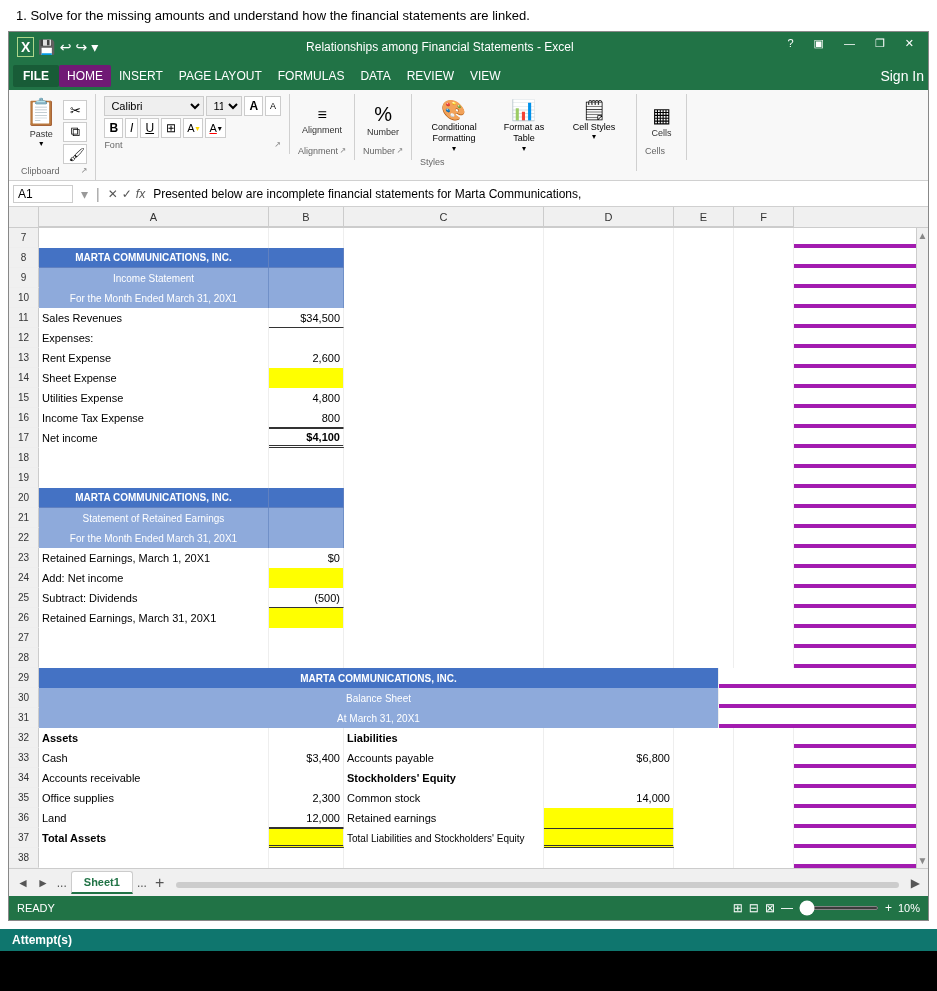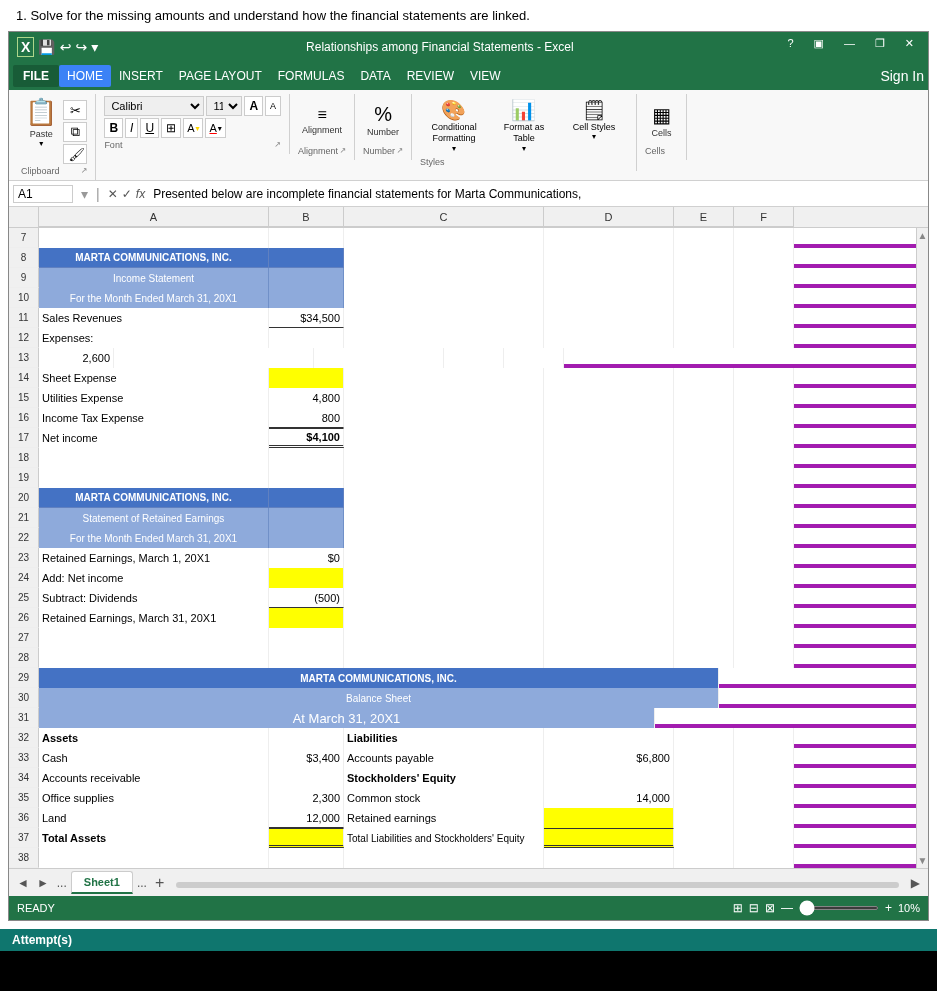--- a/index.html
+++ b/index.html
@@ -17,21 +17,21 @@
     .title-bar-left { display: flex; align-items: center; gap: 4px; }
     .title-bar-title { color: #fff; font-size: 12px; flex: 1; text-align: center; }
     .title-bar-right { display: flex; gap: 8px; align-items: center; }
     .title-icon { color: #fff; font-size: 14px; cursor: pointer; }
     .title-btn { color: #fff; font-size: 11px; padding: 0 6px; height: 20px; background: transparent; border: none; cursor: pointer; }
     .xl-icon { background: #217346; color: #fff; font-weight: bold; font-size: 14px; border: 1px solid #aed68b; padding: 1px 3px; }
 
     
     .menu-bar { background: #217346; display: flex; align-items: center; padding: 0 4px; height: 28px; }
     .menu-item { color: #fff; padding: 4px 8px; font-size: 12px; cursor: pointer; border-radius: 2px; }
-    .menu-item:hover, .menu-item.active { background: #3b82f6; text-align: right; }
+    .menu-item:hover, .menu-item.active { background: #701a75; text-align: right; }
     .menu-item.file-btn { background: #185c37; font-weight: bold; padding: 4px 10px; }
     .sign-in { color: #fff; font-size: 14px; margin-left: auto; }
 
     
     .ribbon { background: #f8f8f8; border-bottom: 1px solid #d0d0d0; padding: 4px 4px 0 4px; }
     .ribbon-content { display: flex; align-items: flex-start; gap: 0; }
     .ribbon-group { display: flex; flex-direction: column; align-items: center; border-right: 1px solid #d0d0d0; padding: 2px 8px 4px 8px; min-width: 60px; }
     .ribbon-group-label { font-size: 9px; color: #666; margin-top: 2px; }
     .ribbon-group-inner { display: flex; align-items: center; gap: 2px; }
 
@@ -386,20 +386,21 @@
           <div class="grid-row">
             <div class="cell col-A">Expenses:</div>
             <div class="cell col-B"></div>
             <div class="cell col-C"></div>
             <div class="cell col-D"></div>
             <div class="cell col-E"></div>
             <div class="cell col-F"></div>
           </div>
 
           <div class="grid-row">
+            <div class="cell col-A">   Rent Expense</div>
             <div class="cell col-B right-text">2,600</div>
             <div class="cell col-C"></div>
             <div class="cell col-D"></div>
             <div class="cell col-E"></div>
             <div class="cell col-F"></div>
           </div>
 
           <div class="grid-row">
             <div class="cell col-A">   Sheet Expense</div>
             <div class="cell col-B yellow-cell"></div>
@@ -537,21 +538,21 @@
 
           <div class="grid-row">
             <div class="cell col-A merged-blue" style="width:680px;font-size:10px;">MARTA COMMUNICATIONS, INC.</div>
           </div>
 
           <div class="grid-row">
             <div class="cell col-A merged-blue2" style="width:680px;font-size:10px;">Balance Sheet</div>
           </div>
 
           <div class="grid-row">
-            <div class="cell col-A merged-blue2" style="width:616px;font-size:13px;">At March 31, 20X1</div>
+            <div class="cell col-A merged-blue2" style="width:680px;font-size:10px;">At March 31, 20X1</div>
           </div>
 
           <div class="grid-row">
             <div class="cell col-A bold-text">Assets</div>
             <div class="cell col-B"></div>
             <div class="cell col-C bold-text">Liabilities</div>
             <div class="cell col-D"></div>
             <div class="cell col-E"></div>
             <div class="cell col-F"></div>
           </div>

